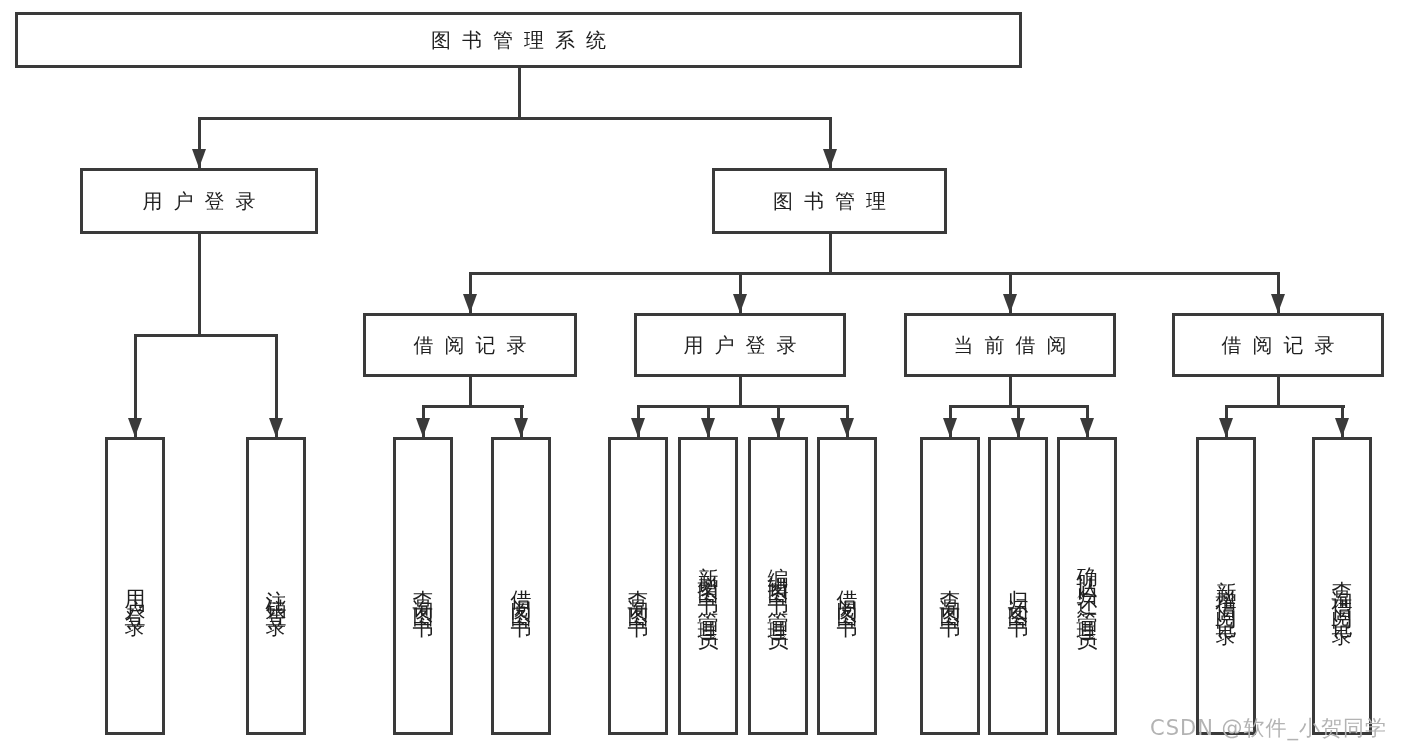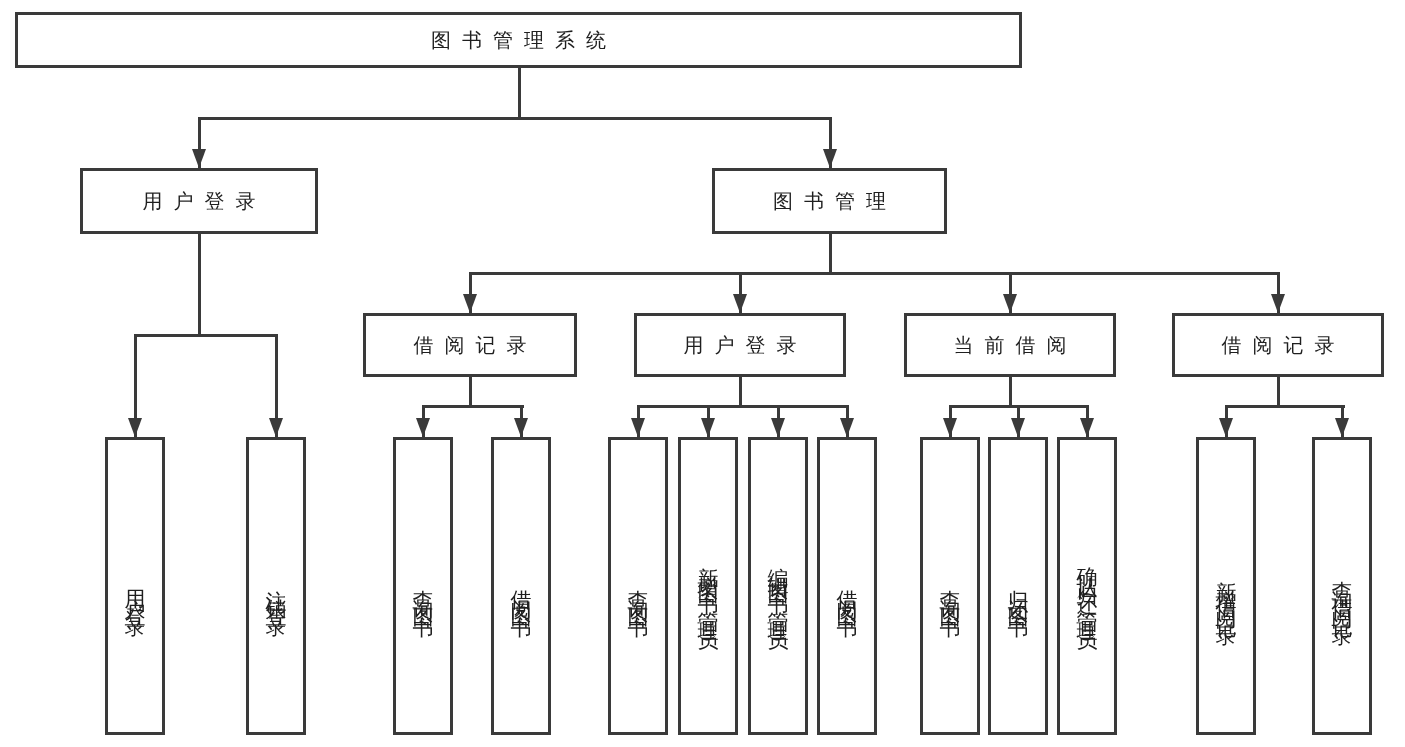--- a/index.html
+++ b/index.html
@@ -176,14 +176,15 @@
     <span class="vlabel">确认归还（管理员）</span>
   </div>
 
   <div class="box" style="left:1196px;top:437px;width:60px;height:298px;">
     <span class="vlabel">新增借阅记录</span>
   </div>
   <div class="box" style="left:1312px;top:437px;width:60px;height:298px;">
     <span class="vlabel">查询借阅记录</span>
   </div>
 
+  <div class="watermark">CSDN @软件_小贺同学</div>
 
 </div>
 
 </body></html>

